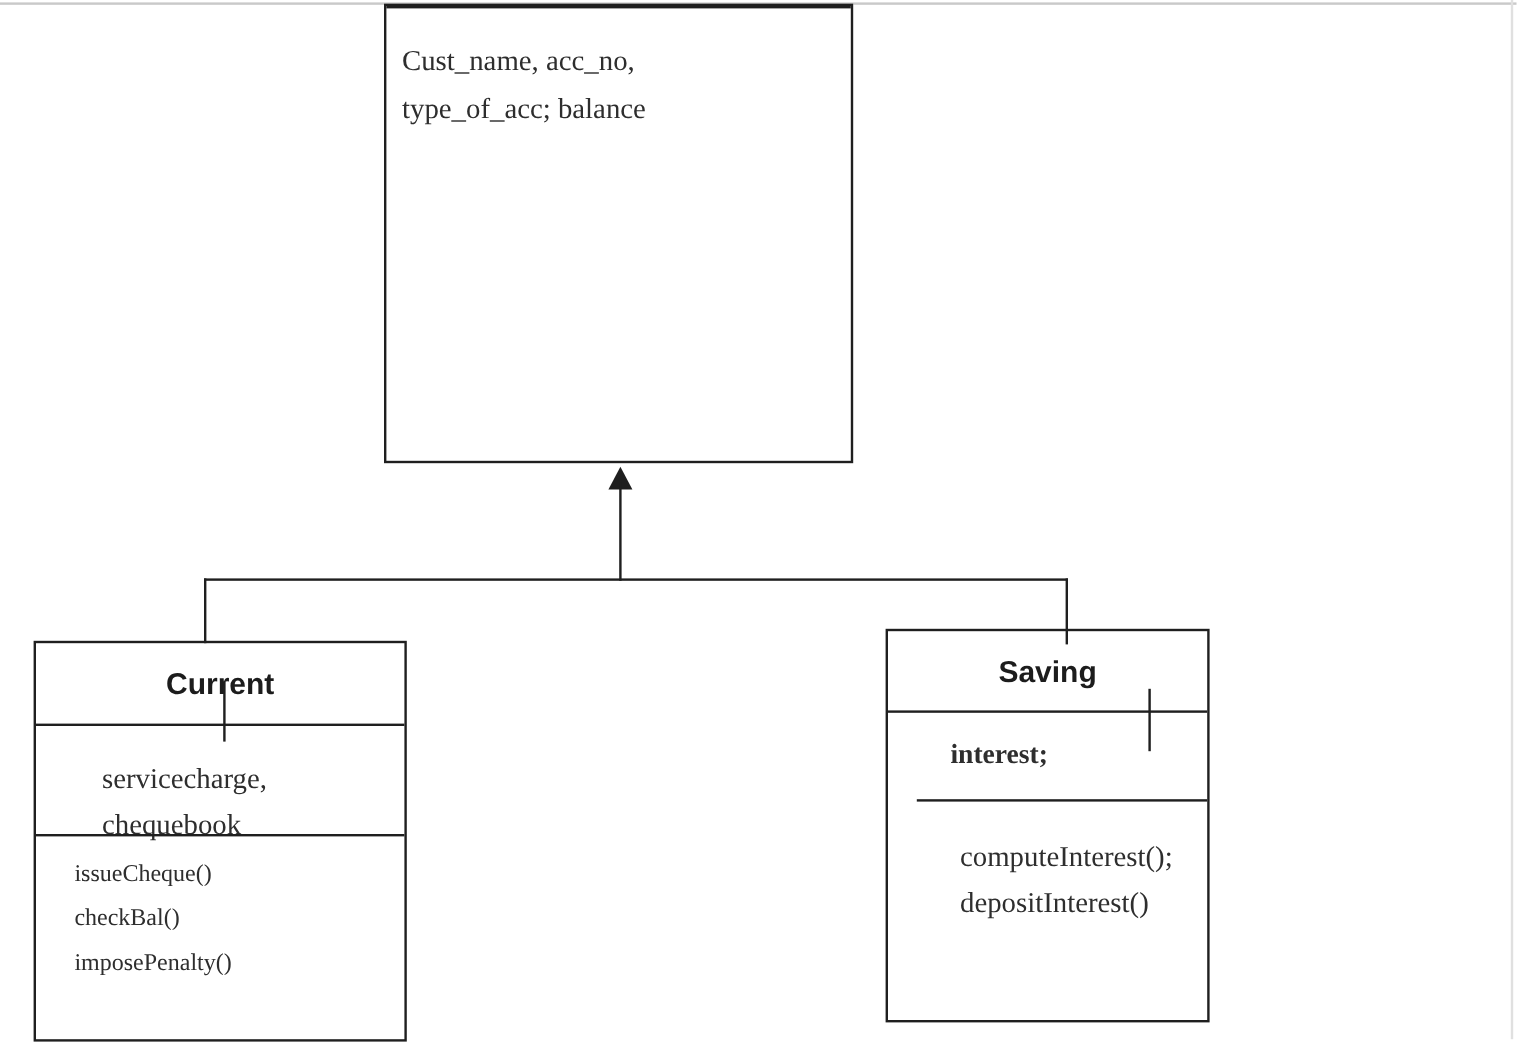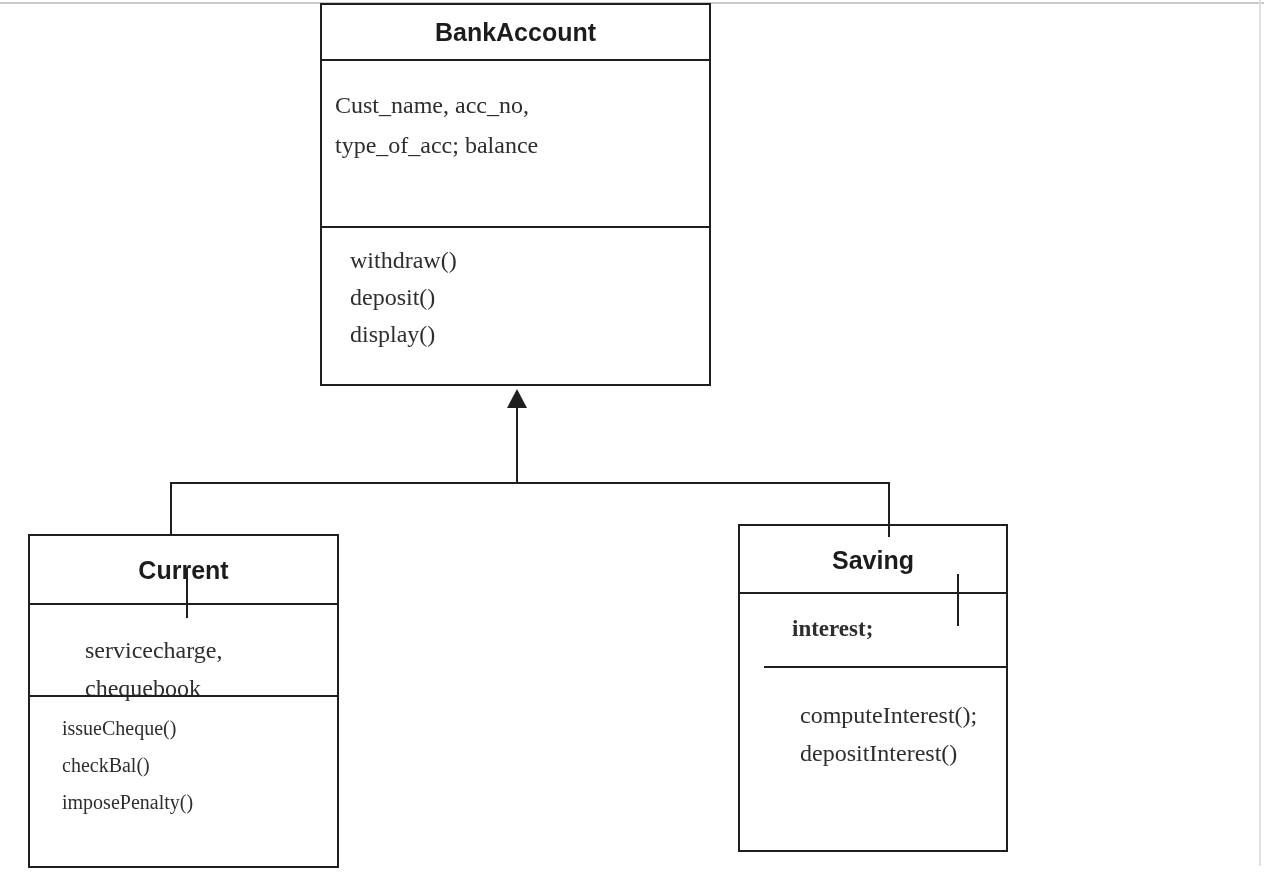--- a/index.html
+++ b/index.html
@@ -84,29 +84,23 @@
 </style>
 </head>
 <body>
 
 <div class="canvas">
 
   <div class="frame-top"></div>
   <div class="frame-right"></div>
 
   <div class="uml-box" id="box-bank">
-    <div class="uml-title">BankAccount</div>
     <div class="uml-attrs">
       <div class="t-line">Cust_name, acc_no,</div>
       <div class="t-line">type_of_acc; balance</div>
-    </div>
-    <div class="uml-methods">
-      <div class="t-line">withdraw()</div>
-      <div class="t-line">deposit()</div>
-      <div class="t-line">display()</div>
     </div>
   </div>
 
   <div class="uml-box" id="box-current">
     <div class="uml-title">Current</div>
     <div class="uml-attrs">
       <div class="t-line">servicecharge,</div>
       <div class="t-line">chequebook</div>
     </div>
     <div class="uml-methods">

